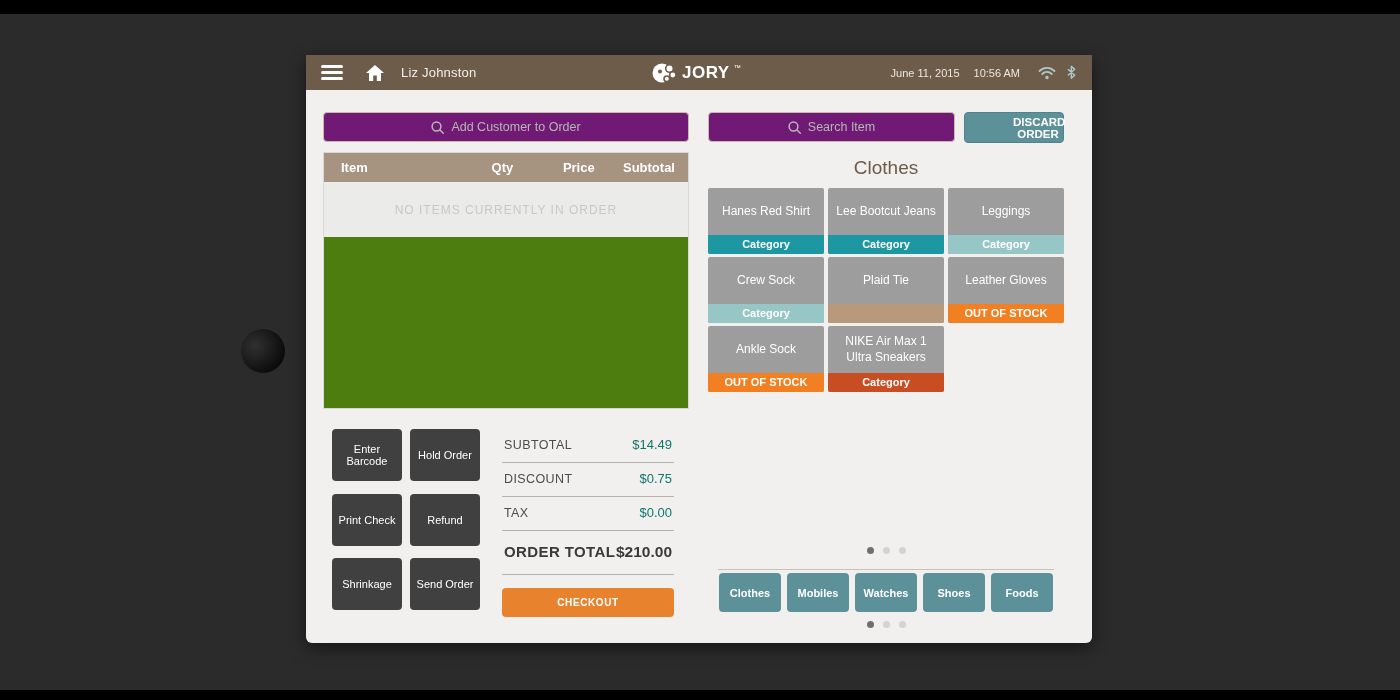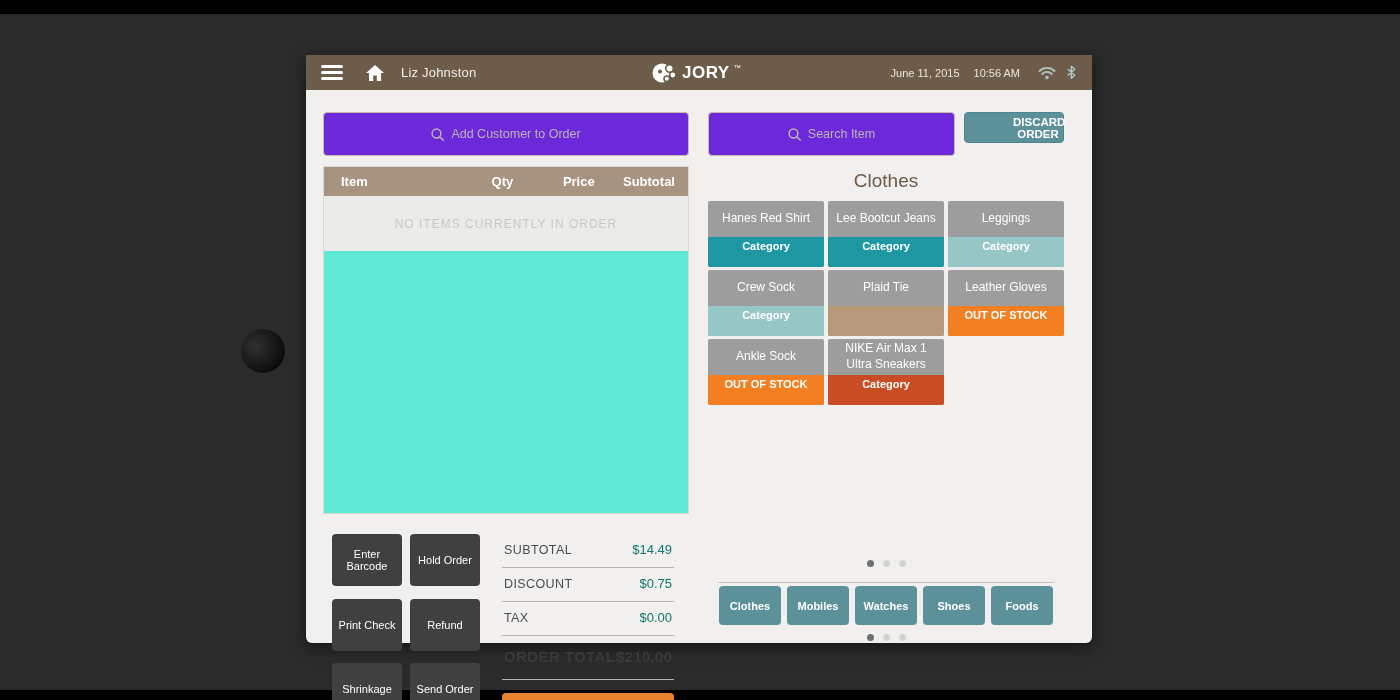--- a/index.html
+++ b/index.html
@@ -27,26 +27,26 @@
     display:flex; align-items:center; gap:4px; }
   .brand-text { font-size:17px; font-weight:bold; letter-spacing:0.5px; color:#fff; }
   .brand-tm { font-size:7px; color:#fff; align-self:flex-start; margin-top:9px; }
   .header-right { margin-left:auto; display:flex; align-items:center; gap:14px; font-size:11px; color:#ece7de; }
   .header-right .icons { display:flex; align-items:center; gap:10px; margin-left:4px; }
 
   
   .app-body { flex:1; display:flex; padding:22px 28px 0 17px; gap:19px; }
 
   
-  .fake-input { height:44px; background:#6d28d9; border:1px solid #c8bba9; border-radius:4px;
+  .fake-input { height:30px; background:#701a75; border:1px solid #c8bba9; border-radius:4px;
     display:flex; align-items:center; justify-content:center; gap:7px; color:#b9b7b4; font-size:12.5px; cursor:text; }
 
   
   .order-panel { width:366px; flex:0 0 366px; display:flex; flex-direction:column; }
-  .order-table { margin-top:10px; height:348px; background:#5eead4; border:1px solid #d9d7d3; }
+  .order-table { margin-top:10px; height:257px; background:#4d7c0f; border:1px solid #d9d7d3; }
   .order-table-header { height:29px; background:#a69480; display:flex; align-items:center;
     color:#fff; font-size:13px; font-weight:bold; }
   .col-item { width:38%; padding-left:17px; text-align:left; }
   .col-qty { width:22%; text-align:center; }
   .col-price { width:20%; text-align:center; }
   .col-subtotal { width:20%; text-align:right; padding-right:13px; }
   .empty-row { height:55px; background:#ebebe9; display:flex; align-items:center; justify-content:center; }
   .empty-row span { font-size:12px; color:#c8c8c6; letter-spacing:1px; }
 
   .order-footer { margin-top:20px; display:flex; }
@@ -70,21 +70,21 @@
   .catalog-top .fake-input { flex:1; }
   .discard-btn { width:100px; height:31px; background:#5d9199; border:1px solid #4e858d; border-radius:4px;
     color:#fff; font-size:11.5px; font-weight:bold; font-family:inherit; cursor:pointer;padding-left:48px; }
   .category-title { margin:14px 0 9px 0; text-align:center; font-size:19px; font-weight:normal; color:#6e5a48; }
 
   .product-grid { display:grid; grid-template-columns:repeat(3,116px); gap:3px 4px; }
   .product-tile { height:66px; background:#9d9d9d; border-radius:2px; display:flex; flex-direction:column;
     overflow:hidden; cursor:pointer; }
   .product-name { flex:1; display:flex; align-items:center; justify-content:center; text-align:center;
     color:#fff; font-size:12px; line-height:1.3; padding:2px 8px; }
-  .product-badge { height:30px; line-height:19px; text-align:center; color:#fff; font-size:11px; font-weight:bold; }
+  .product-badge { height:19px; line-height:19px; text-align:center; color:#fff; font-size:11px; font-weight:bold; }
 
   .pager { display:flex; justify-content:center; gap:9px; }
   .pager.top { margin-top:155px; }
   .pager.bottom { margin-top:9px; }
   .dot { width:7px; height:7px; border-radius:50%; background:#d3d3d1; cursor:pointer; }
   .dot.active { background:#6f6f6f; }
   .tabs-divider { margin:15px auto 0 auto; width:336px; height:1px; background:#c9c1b5; }
   .category-tabs { margin-top:3px; display:flex; justify-content:center; gap:6px; }
   .tab-btn { width:62px; height:39px; background:#5d9199; border:none; border-radius:4px; color:#fff;
     font-size:11px; font-weight:bold; font-family:inherit; cursor:pointer; }

